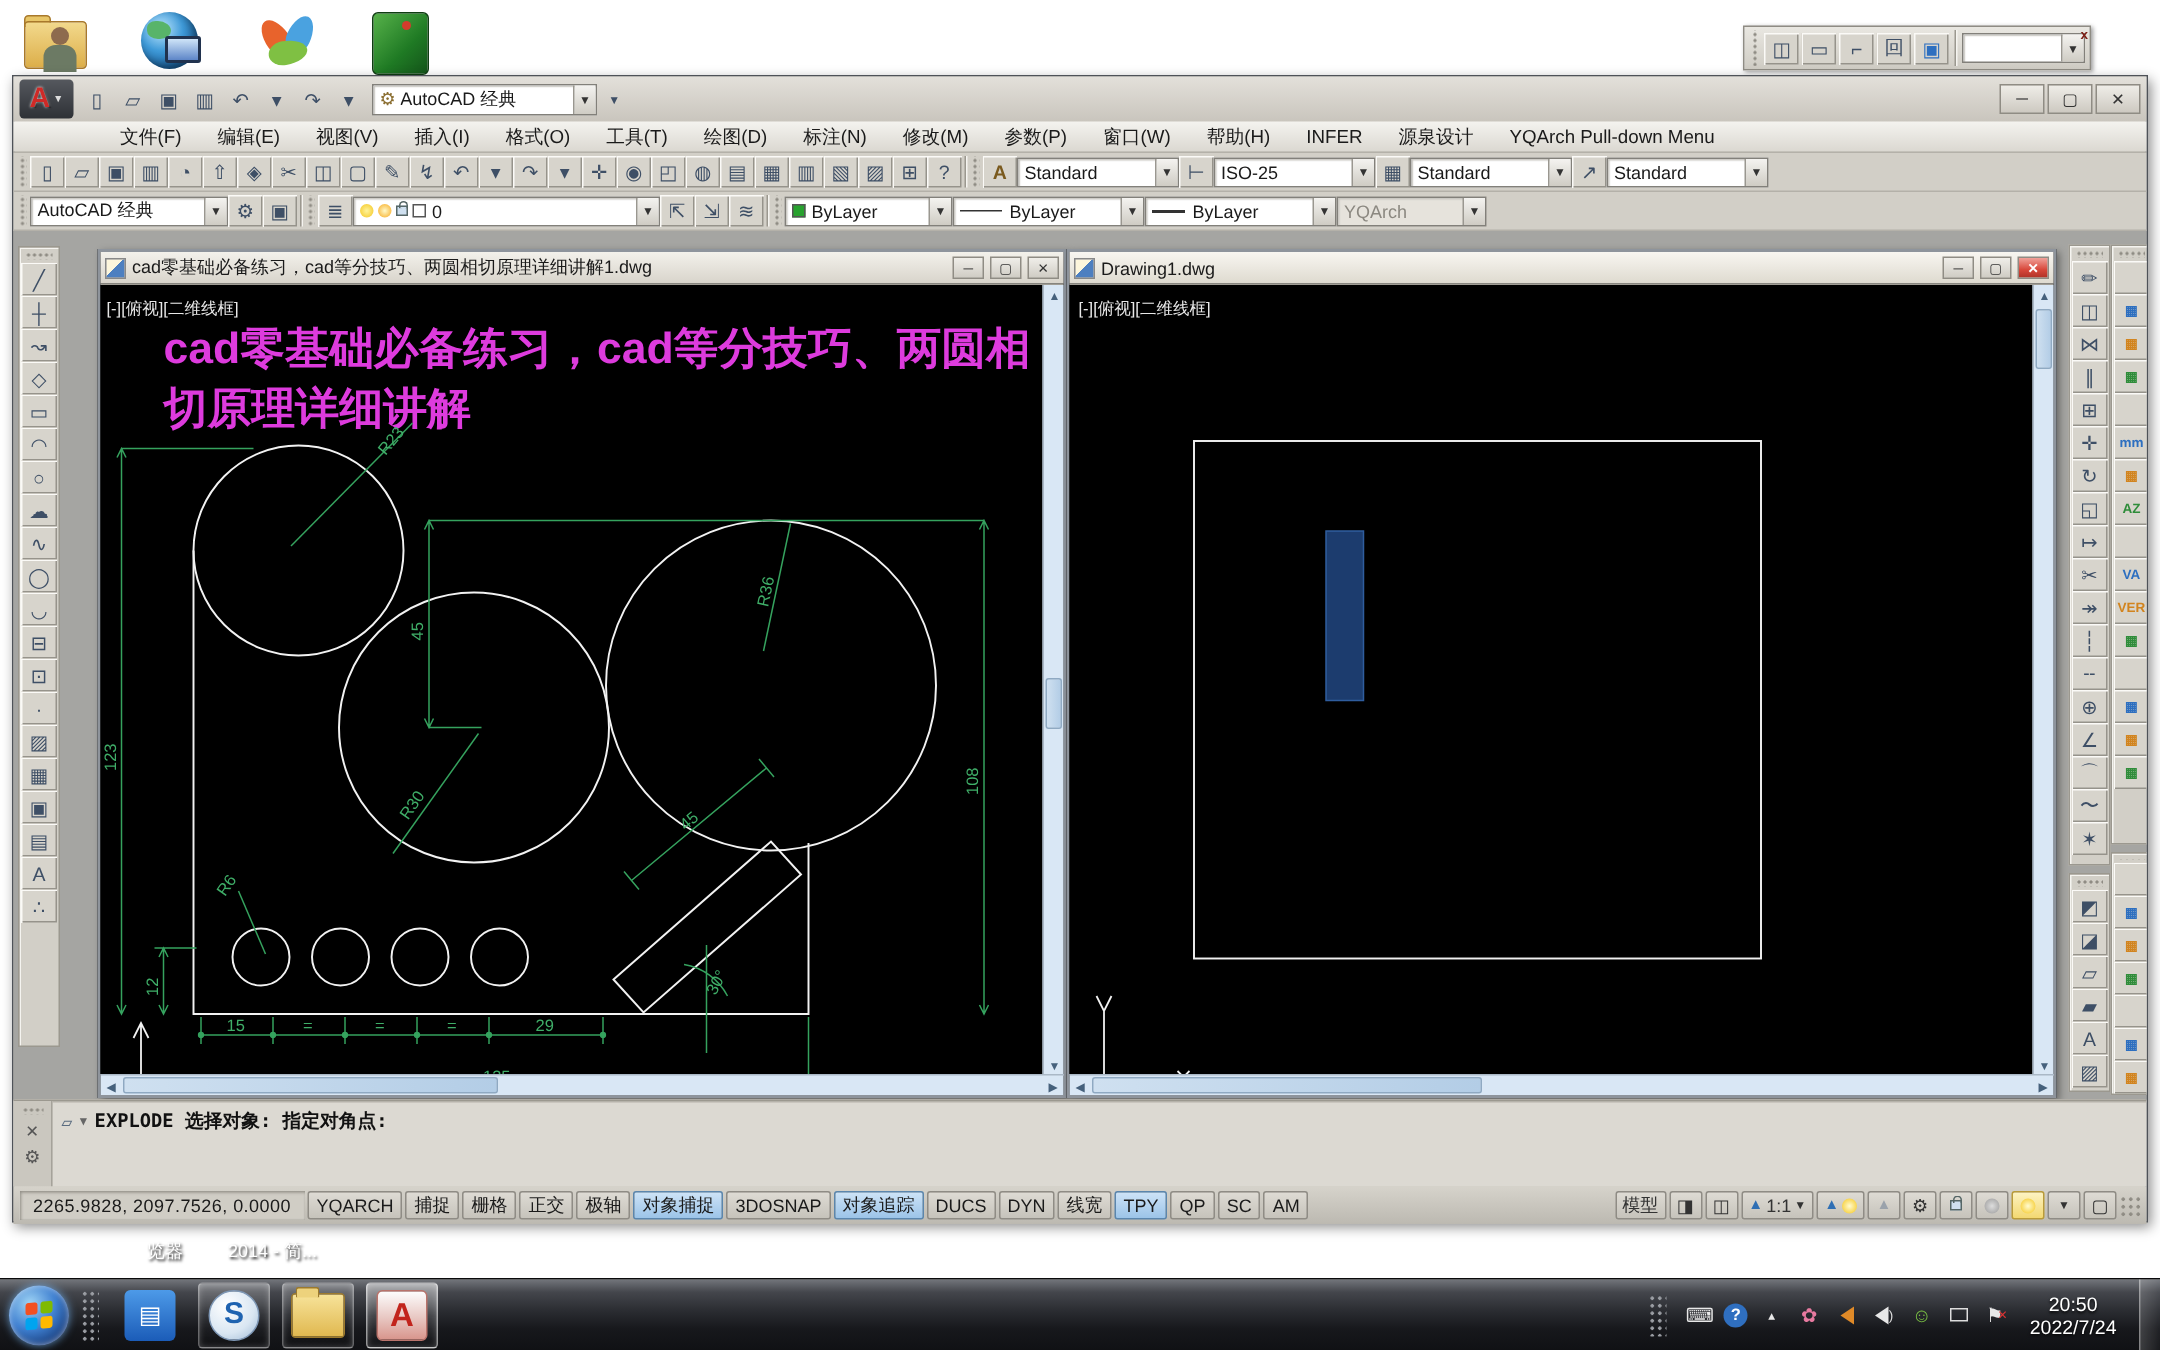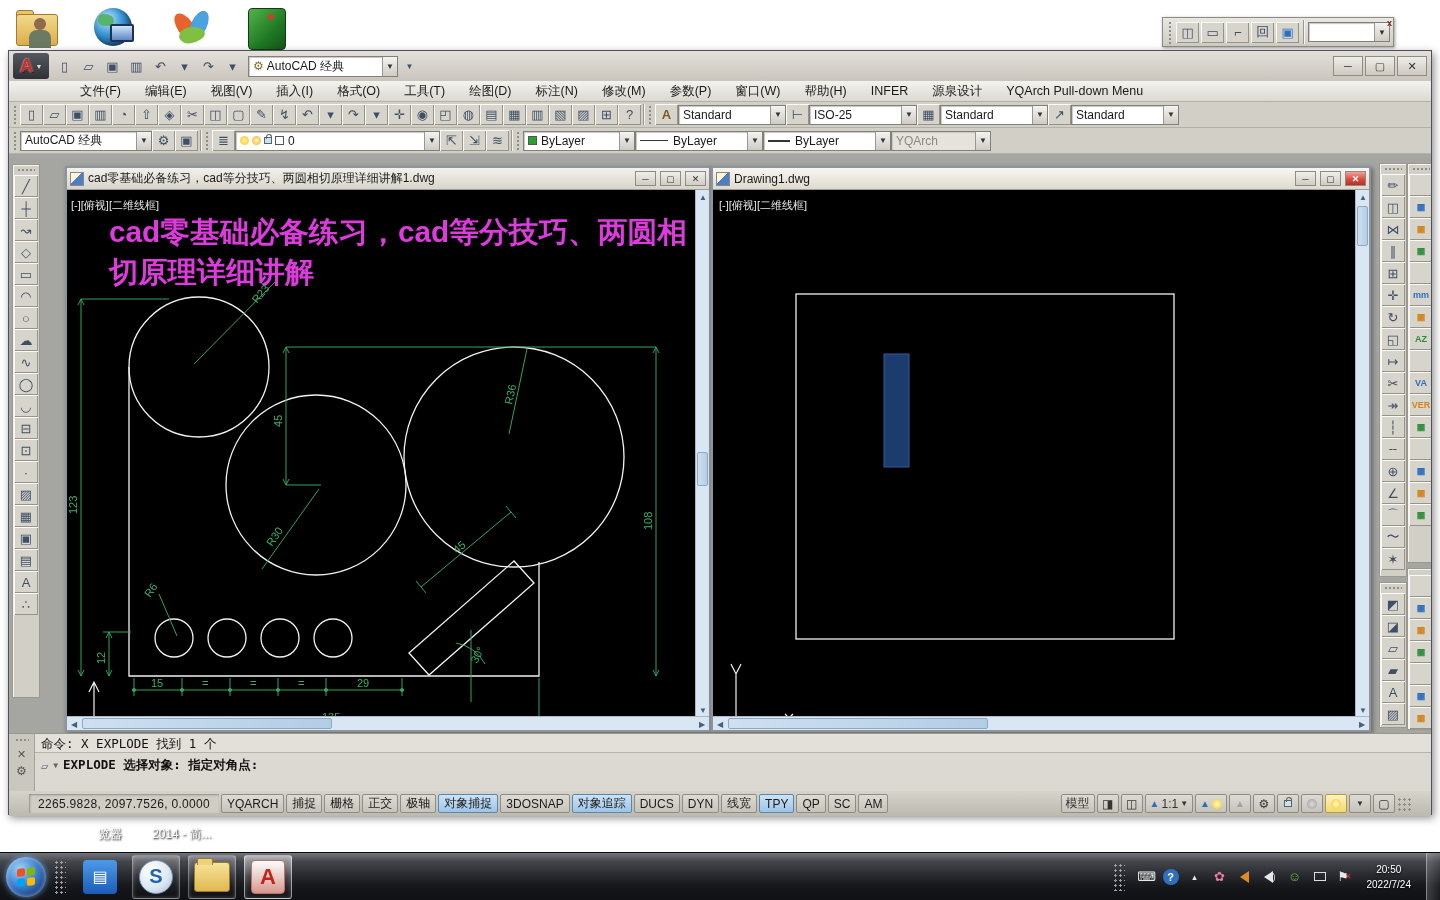--- a/index.html
+++ b/index.html
@@ -82,21 +82,21 @@
   .sthumb { position:absolute; background:linear-gradient(90deg,#cfe0f0,#b3cde6); border:1px solid #8fa9c2; border-radius:2px; }
   .sarrow { position:absolute; font-size:8px; color:#46617c; width:14px; height:14px; display:flex; align-items:center; justify-content:center; }
   
   #cmd { position:absolute; left:0; top:682px; width:100%; height:58px; background:#dcd9d2; border-top:1px solid #9b988f; display:flex; }
   #cmd .side { width:26px; background:#cac7bf; border-right:1px solid #a5a29a; display:flex; flex-direction:column; align-items:center; padding-top:2px; gap:3px; color:#555; }
   #cmd .lines { flex:1; font-family:"DejaVu Sans Mono", monospace; font-size:12.5px; color:#111; }
   .cmd-hist { padding:2px 6px 0; line-height:16px; background:#e3e0d9; }
   .cmd-prompt { display:flex; align-items:center; gap:5px; padding:4px 6px; border-top:1px solid #b5b2aa; }
   .cube-ico { color:#5a6c80; font-size:12px; }
   
-  #statusbar { position:absolute; left:0; top:740px; width:100%; height:25px; background:linear-gradient(#d6d3cb,#bcb9b1); display:flex; align-items:center; padding:0 20px; gap:2px; }
+  #statusbar { position:absolute; left:0; top:740px; width:100%; height:25px; background:linear-gradient(#d6d3cb,#bcb9b1); display:flex; align-items:center; padding:0 4px; gap:2px; }
   #coords { width:190px; height:19px; background:#d0cdc5; box-shadow:inset 1px 1px 2px #918e86; font-size:12px; display:flex; align-items:center; justify-content:center; letter-spacing:.3px; }
   .stoggle { height:19px; padding:0 5px; display:flex; align-items:center; font-size:12px; background:linear-gradient(#dedbd4,#c6c3bb); border:1px solid #8f8c85; border-radius:2px; white-space:nowrap; }
   .stoggle.on { background:linear-gradient(#cde3f7,#9cc4e8); border-color:#5b86ad; }
   .sb-right { margin-left:auto; display:flex; align-items:center; gap:2px; }
   .sb-btn { height:19px; min-width:22px; padding:0 4px; display:flex; align-items:center; justify-content:center; gap:2px; font-size:12px; background:linear-gradient(#dedbd4,#c6c3bb); border:1px solid #8f8c85; border-radius:2px; color:#333; }
   .sb-btn.lit { background:linear-gradient(#fdf3c2,#f3d871); border-color:#b99b3a; }
   .bulb { width:10px; height:10px; border-radius:50%; background:radial-gradient(#fffbd0,#f5c518); }
   .tri-blue { color:#2f6fb4; font-size:10px; }
   
   #taskbar { position:absolute; left:0; top:852px; width:1440px; height:48px; background:linear-gradient(#72757b,#44464c 18%,#2a2c31 45%,#17181c 70%,#101114); border-top:1px solid #0a0a0c; display:flex; align-items:center; }
@@ -109,21 +109,21 @@
   .appbtn.active { background:linear-gradient(rgba(255,255,255,.5),rgba(255,255,255,.15) 50%,rgba(0,0,0,.1)); border:1px solid rgba(255,255,255,.55); }
   .app-media { width:34px; height:34px; border-radius:4px; background:linear-gradient(#4d9ae8,#1b5cb8); display:flex; align-items:center; justify-content:center; color:#fff; font-size:16px; }
   .app-sogou { width:34px; height:34px; border-radius:50%; background:radial-gradient(circle at 35% 30%,#ffffff,#d9e6f2 60%,#9db8d4); display:flex; align-items:center; justify-content:center; color:#1f63b0; font-weight:bold; font-size:20px; border:1px solid #7e97b5; }
   .app-folder { width:36px; height:30px; background:linear-gradient(#f7e39a,#e0b84f); border-radius:3px; border:1px solid #9c7a2e; position:relative; }
   .app-folder::before { content:""; position:absolute; left:2px; top:-5px; width:14px; height:6px; background:#edd27c; border:1px solid #9c7a2e; border-bottom:none; border-radius:2px 2px 0 0; }
   .app-acad { width:34px; height:34px; border-radius:4px; background:linear-gradient(#fdfdfd,#e8c7c2 55%,#d8958c); display:flex; align-items:center; justify-content:center; color:#c2241c; font-weight:bold; font-size:22px; border:1px solid #b9736b; }
   #tray { margin-left:auto; display:flex; align-items:center; gap:7px; color:#e8e8e8; }
   .tray-ico { width:18px; height:18px; display:flex; align-items:center; justify-content:center; font-size:13px; }
   .spk { width:0; height:0; border-top:6px solid transparent; border-bottom:6px solid transparent; border-right:9px solid #e08a28; }
   .spk.white { border-right-color:#e8e8e8; }
-  #clock { text-align:center; font-size:10px; color:#fff; line-height:15px; margin:0 8px 0 6px; text-shadow:0 1px 2px #000; }
+  #clock { text-align:center; font-size:13px; color:#fff; line-height:15px; margin:0 8px 0 6px; text-shadow:0 1px 2px #000; }
   #showdesk { width:14px; height:48px; background:linear-gradient(90deg,rgba(255,255,255,.18),rgba(255,255,255,.04)); border-left:1px solid rgba(255,255,255,.45); }
   
   svg text { font-family:"Liberation Sans", sans-serif; }
   .dim { stroke:#35a25e; stroke-width:1; fill:none; }
   .dimt { fill:#3fae68; font-size:11px; }
   .wht { stroke:#f2f2f2; stroke-width:1.3; fill:none; }
 </style>
 </head>
 <body>
 
@@ -763,21 +763,20 @@
       </div>
     </div>
 
     <div id="cmd">
       <div class="side">
         <div style="width:14px" class="hgrip"></div>
         <span style="font-size:11px">✕</span>
         <span style="font-size:12px">⚙</span>
       </div>
       <div class="lines">
-        <div class="cmd-hist">命令: X EXPLODE 找到 1 个</div>
         <div class="cmd-prompt">
           <span class="cube-ico">▱</span>
           <span style="font-size:8px;color:#666">▼</span>
           <span style="font-weight:bold">EXPLODE 选择对象: 指定对角点:</span>
         </div>
       </div>
     </div>
 
     <div id="statusbar">
       <div id="coords">2265.9828, 2097.7526, 0.0000</div>

